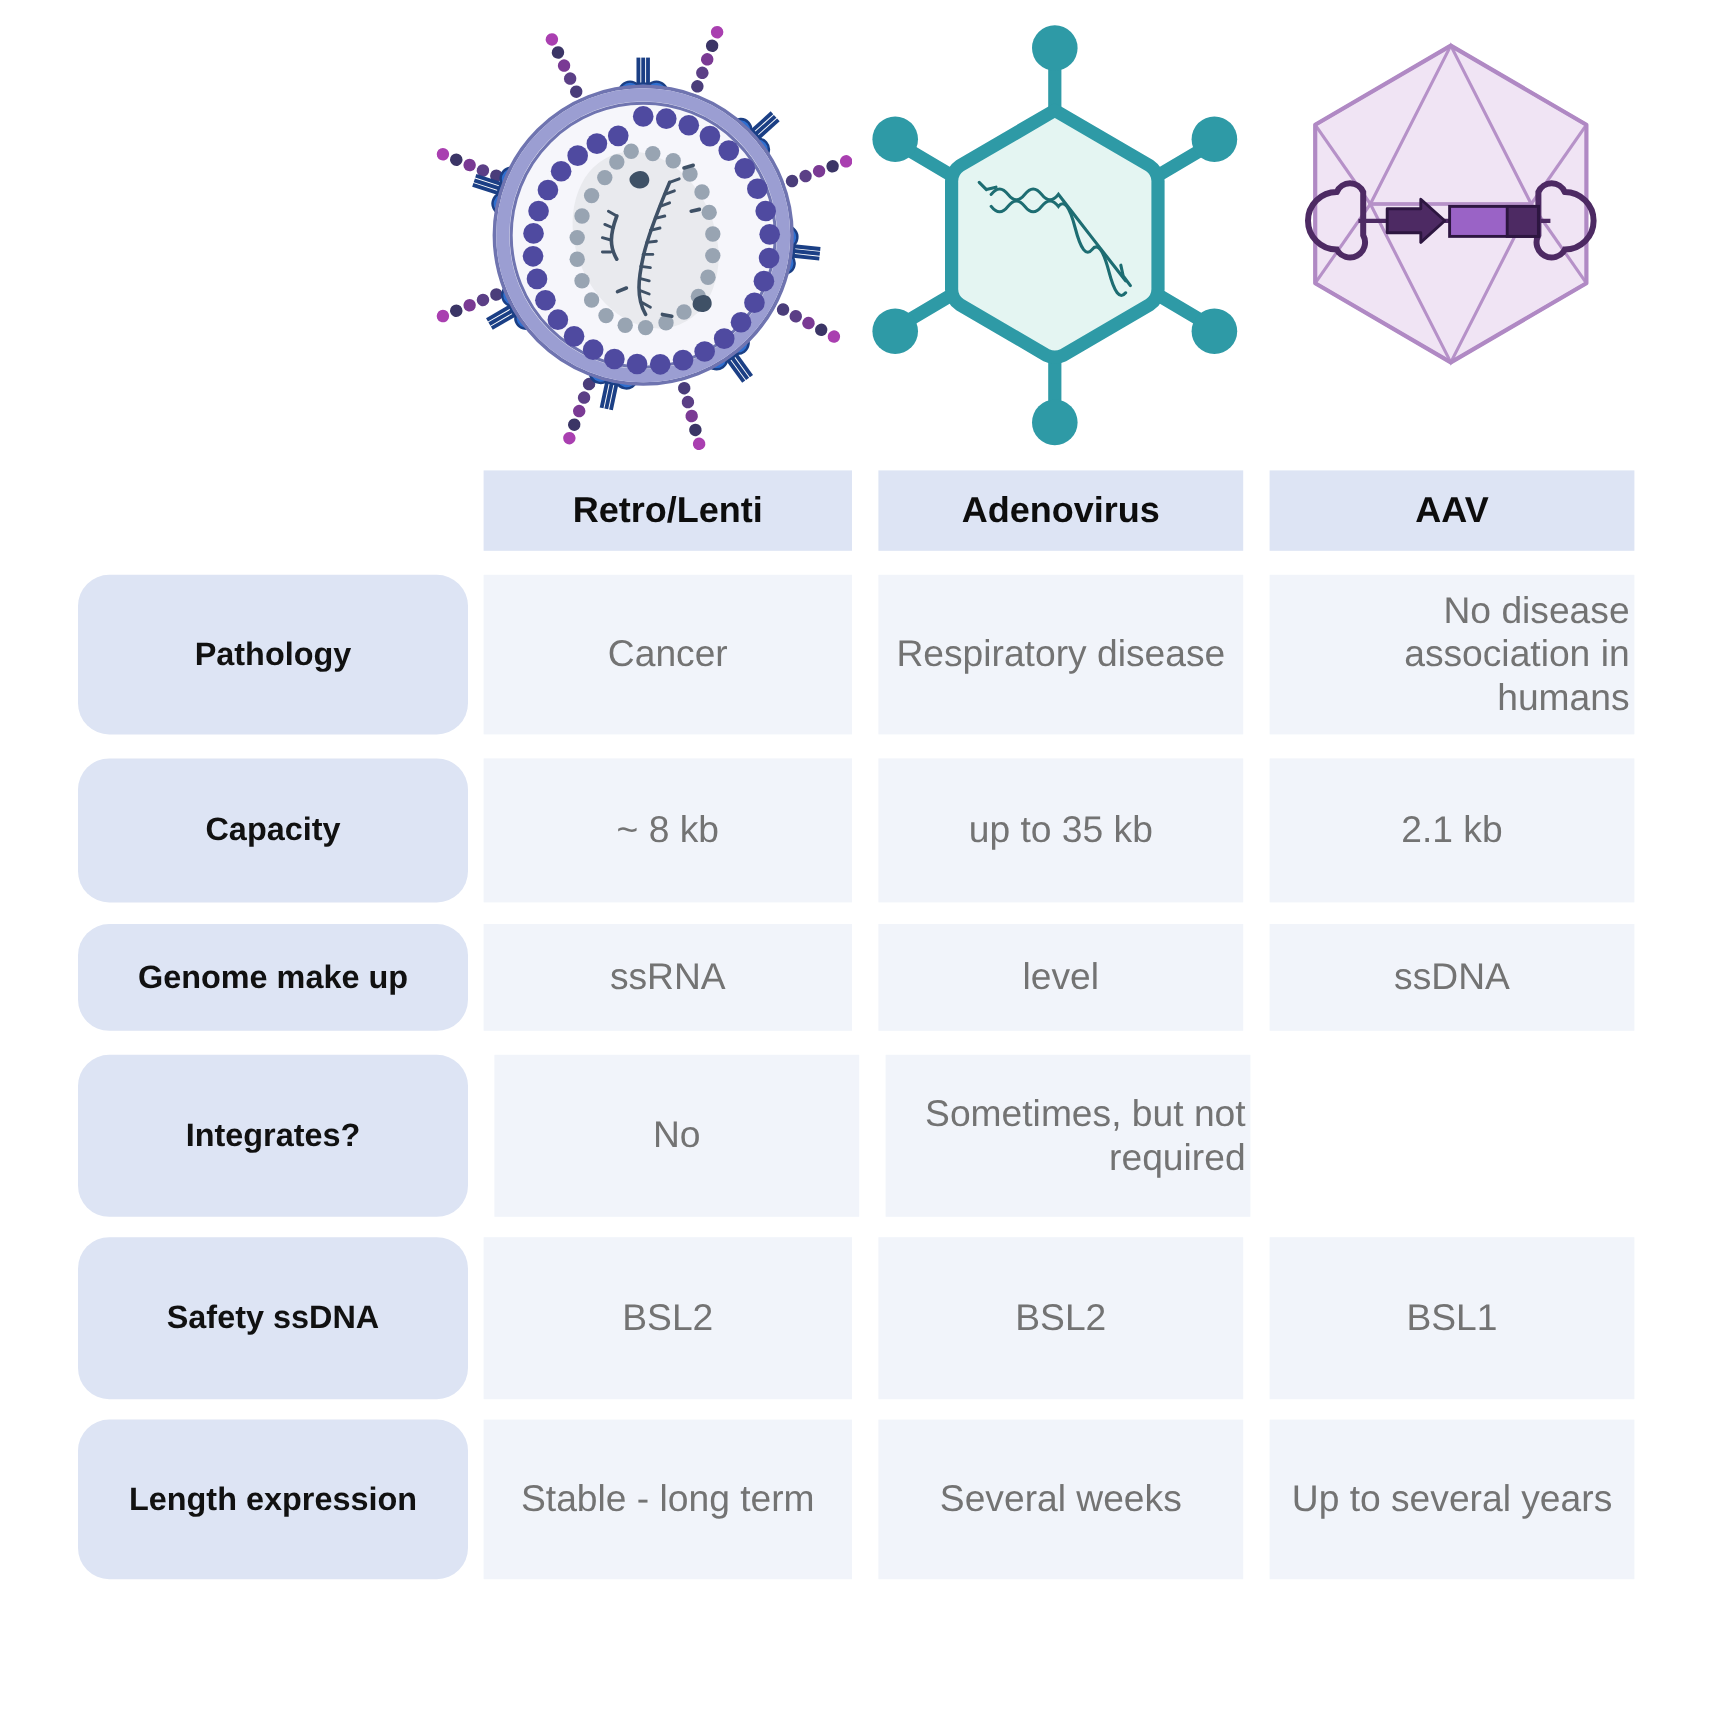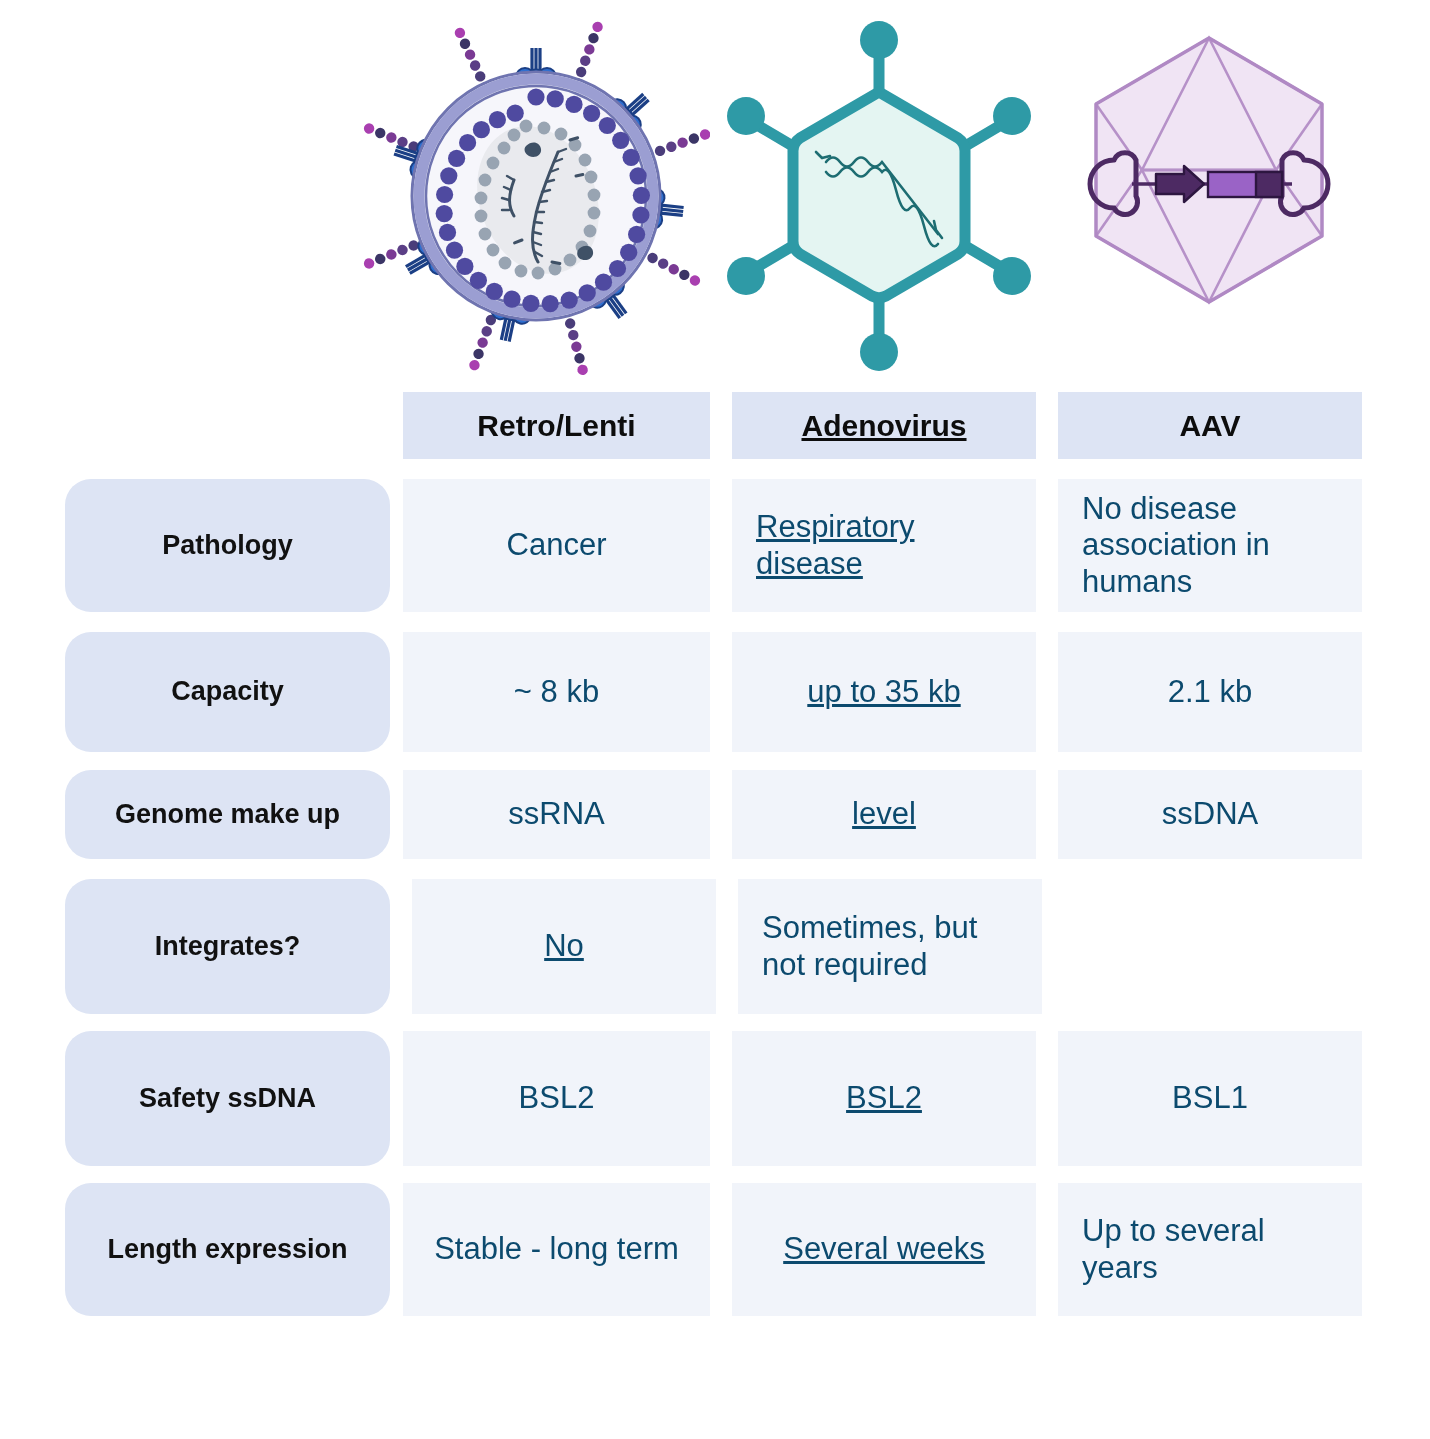--- a/index.html
+++ b/index.html
@@ -43,48 +43,48 @@
   }
   .table-row {
     display: flex;
     width: 1430px;
   }
   .cell {
     box-sizing: border-box;
     display: flex;
     align-items: center;
     justify-content: center;
-    text-align: left;
+    text-align: right;
     line-height: 1.18;
-    padding: 4px 24px;
+    padding: 4px 4px;
   }
   
   .col-label { margin-left: 65px; width: 325px; border-radius: 26px; }
   .col-1     { margin-left: 13px; width: 307px; }
-  .col-2     { margin-left: 22px; width: 304px; text-decoration: underline; }
+  .col-2     { margin-left: 22px; width: 304px; }
   .col-3     { margin-left: 22px; width: 304px; }
 
   .hdr-spacer { margin-left: 0; width: 390px; }
 
   .head-cell {
     background: #dde4f4;
     font-weight: bold;
     font-size: 30px;
     height: 67px;
   }
   .label-cell {
     background: #dde4f4;
     font-weight: bold;
     font-size: 27px;
     color: #111111;
   }
   .data-cell {
     background: #f1f4fa;
     font-size: 31px;
-    color: #0c4a6e;
+    color: #737373;
   }
 
   .row-head  { height: 67px; }
   .row-h1    { height: 133px; }
   .row-h2    { height: 120px; }  
   .row-h3    { height: 89px; }  
   .row-h4    { height: 135px; }  
   .row-h5    { height: 135px; }  
   .row-h6    { height: 133px; }  
 

